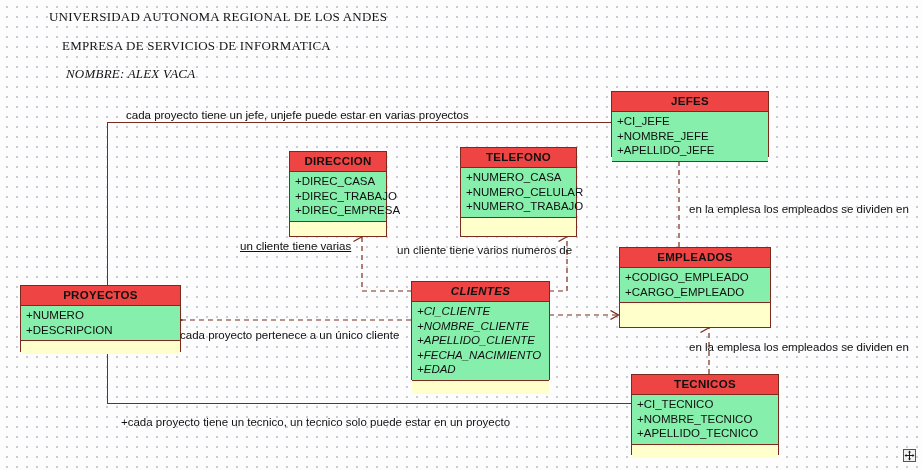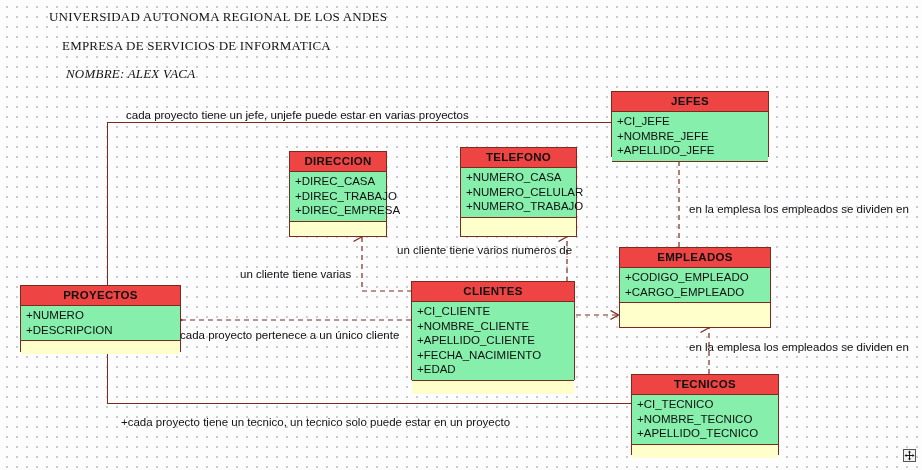--- a/index.html
+++ b/index.html
@@ -180,21 +180,21 @@
 
   <div class="uml-class" style="left:20px; top:285px; width:161px; height:67px;">
     <div class="uml-title">PROYECTOS</div>
     <div class="uml-attrs">
       <div class="uml-attr">+NUMERO</div>
       <div class="uml-attr">+DESCRIPCION</div>
     </div>
     <div class="uml-ops"></div>
   </div>
 
-  <div class="uml-class" style="left:411px; top:281px; width:164px; height:99px;">
+  <div class="uml-class" style="left:411px; top:281px; width:139px; height:99px;font-style:italic;">
     <div class="uml-title">CLIENTES</div>
     <div class="uml-attrs">
       <div class="uml-attr">+CI_CLIENTE</div>
       <div class="uml-attr">+NOMBRE_CLIENTE</div>
       <div class="uml-attr">+APELLIDO_CLIENTE</div>
       <div class="uml-attr">+FECHA_NACIMIENTO</div>
       <div class="uml-attr">+EDAD</div>
     </div>
     <div class="uml-ops"></div>
   </div>
@@ -204,21 +204,21 @@
     <div class="uml-attrs">
       <div class="uml-attr">+CI_TECNICO</div>
       <div class="uml-attr">+NOMBRE_TECNICO</div>
       <div class="uml-attr">+APELLIDO_TECNICO</div>
     </div>
     <div class="uml-ops"></div>
   </div>
 
   <div class="edge-label" style="left:126px; top:109px;">cada proyecto tiene un jefe, unjefe puede estar en varias proyectos</div>
 
-  <div class="edge-label" style="left:240px; top:268px;">un cliente tiene varias</div>
+  <div class="edge-label" style="left:240px; top:240px;text-decoration:underline;">un cliente tiene varias</div>
 
   <div class="edge-label" style="left:397px; top:244px;">un cliente tiene varios numeros de</div>
 
   <div class="edge-label" style="left:180px; top:329px;">cada proyecto pertenece a un único cliente</div>
 
   <div class="edge-label" style="left:689px; top:203px;">en la emplesa los empleados se dividen en</div>
 
   <div class="edge-label" style="left:689px; top:341px;">en la emplesa los empleados se dividen en</div>
 
   <div class="edge-label" style="left:121px; top:416px;">+cada proyecto tiene un tecnico, un tecnico solo puede estar en un proyecto</div>

